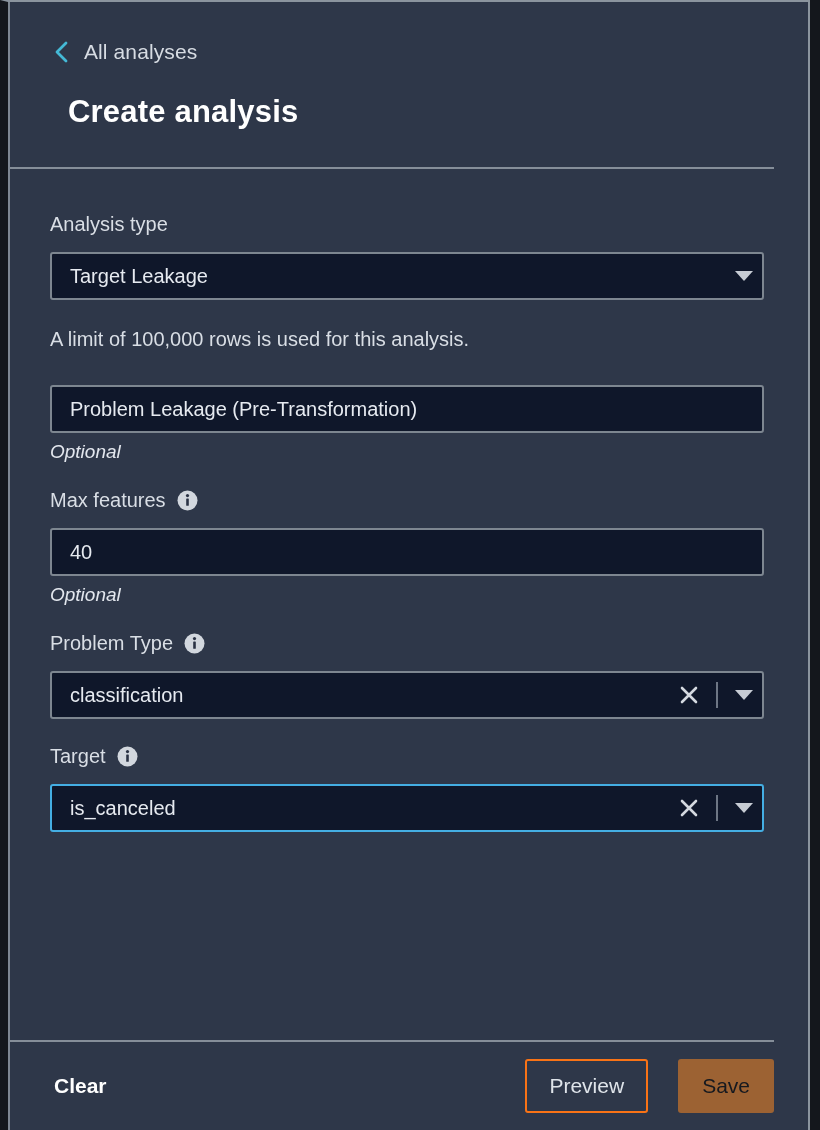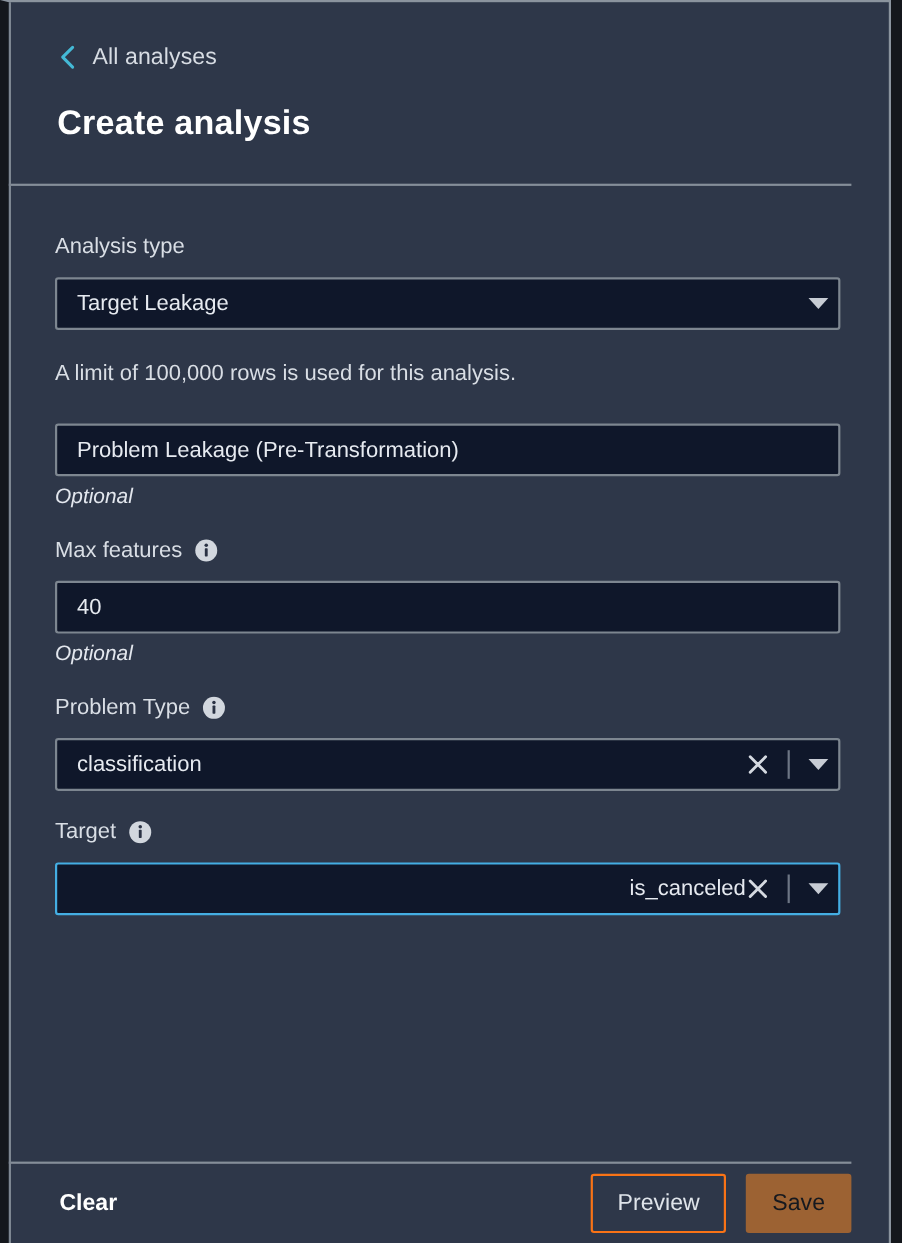--- a/index.html
+++ b/index.html
@@ -58,20 +58,21 @@
     font-size: 21px;
     letter-spacing: .1px;
   }
 
   .page-title {
     margin-top: 30px;
     color: #ffffff;
     font-size: 31px;
     font-weight: bold;
     letter-spacing: .2px;
+    margin-left: 16px;
   }
 
   .divider {
     height: 2px;
     background: #858e99;
     margin: 37px 34px 0 0;
     flex: 0 0 auto;
   }
 
   
@@ -107,21 +108,20 @@
     border: 2px solid #7d8690;
     border-radius: 3px;
     display: flex;
     align-items: center;
     padding: 0 14px 0 18px;
     color: #e6eaf0;
     font-size: 20px;
   }
   .control.focused {
     border-color: #44aee3;
-    text-align: right;
   }
   .control .value {
     flex: 1 1 auto;
     white-space: nowrap;
     overflow: hidden;
   }
 
   .caret {
     width: 20px;
     height: 12px;
@@ -166,24 +166,25 @@
   
   .footer-divider {
     height: 2px;
     background: #858e99;
     margin-right: 34px;
     flex: 0 0 auto;
   }
 
   .footer {
     flex: 0 0 auto;
-    height: 72px;
+    height: 88px;
     display: flex;
     align-items: center;
     padding: 0 34px 0 42px;
+    gap: 12px;
   }
 
   .btn-clear {
     color: #ffffff;
     font-size: 21px;
     font-weight: bold;
     background: none;
     border: none;
     cursor: pointer;
     padding: 10px 4px;

